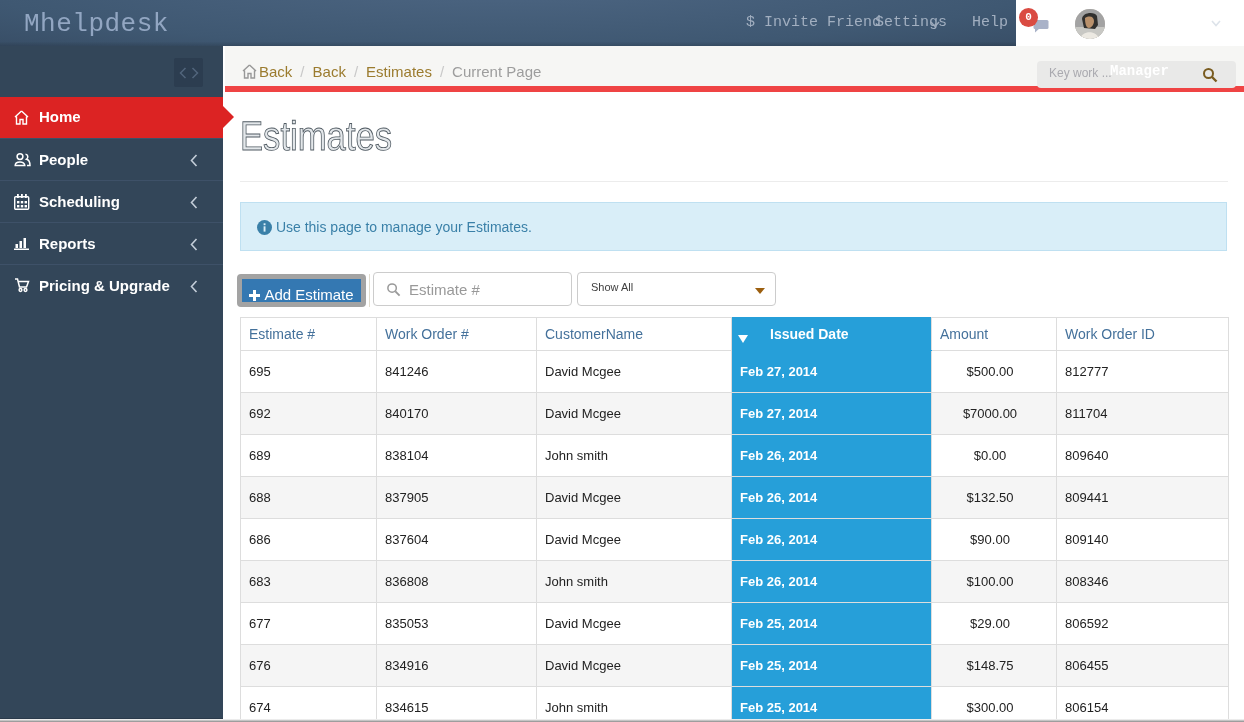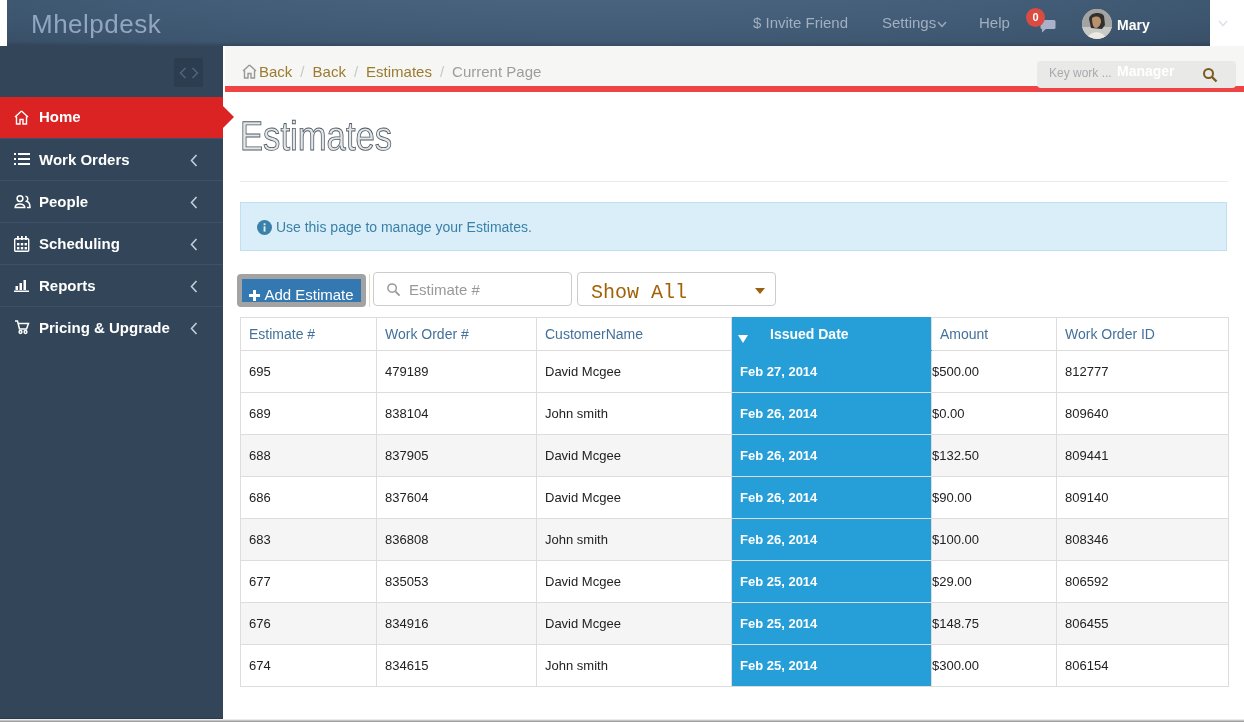--- a/index.html
+++ b/index.html
@@ -1,22 +1,22 @@
 <!DOCTYPE html>
 <html><head>
 <meta charset="utf-8">
 <style>
 * { margin:0; padding:0; box-sizing:border-box; }
 html,body { width:1244px; height:722px; overflow:hidden; }
 body { font-family:"Liberation Sans", sans-serif; background:#fff; position:relative; }
 .abs { position:absolute; }
 
 
-#topbar { position:absolute; left:7px; top:0; width:1203px; height:46px;
-  background:linear-gradient(to bottom, rgba(255,255,255,0) 90%, rgba(0,0,0,0.14) 100%), radial-gradient(ellipse 95% 260% at 50% -40%, #4d6683 0%, #3f5872 55%, #304258 100%); z-index:30; }
+#topbar { position:absolute; left:0; top:0; width:1016px; height:46px;
+  background:linear-gradient(to bottom, rgba(255,255,255,0) 90%, rgba(0,0,0,0.14) 100%), radial-gradient(ellipse 95% 260% at 50% -40%, #4d6683 0%, #3f5872 55%, #304258 100%); z-index:30;font-family:Liberation Mono, monospace; }
 #logo { position:absolute; left:24px; top:9px; font-size:26px; color:#92a6c2; letter-spacing:0.5px; }
 .navitem { position:absolute; top:0; height:46px; line-height:46px; font-size:15px; color:#a2afc0; }
 #maryname { color:#ffffff; font-weight:bold; font-size:14px; margin-top:2px; }
 #badge { position:absolute; left:1019px; top:8px; width:19px; height:19px; border-radius:50%; background:#da4b42; color:#fff; font-size:11px; font-weight:bold; text-align:center; line-height:19px; z-index:32; }
 #avatar { position:absolute; left:1075px; top:9px; width:30px; height:30px; border-radius:50%; overflow:hidden; background:#cfc9bd; }
 
 
 #sidebar { position:absolute; left:0; top:46px; width:223px; height:673px; background:#334659; z-index:20; border-bottom:1px solid #2a3a4b; }
 #collapse { position:absolute; left:174px; top:12px; width:29px; height:29px; background:#2c3d50; border-radius:2px; }
 .menu { position:absolute; left:0; top:51px; width:223px; }
@@ -39,32 +39,32 @@
 
 #content { position:absolute; left:223px; top:92px; width:1021px; height:630px; background:#fff; }
 #hr1 { position:absolute; left:17px; top:89px; width:988px; height:1px; background:#ececec; }
 #alert { position:absolute; left:17px; top:110px; width:987px; height:49px; background:#d9eef8; border:1px solid #bfe0f1; border-radius:0; color:#3a80a8; font-size:14px; }
 #alert .al-in { position:absolute; left:16px; top:16px; }
 #btnrow { position:absolute; left:17px; top:181px; }
 #addbtn { position:absolute; left:-3px; top:1px; width:129px; height:33px; background:#3478b2; border:5px solid #a3a3a3; border-radius:4px; color:#fff; font-size:15px; text-align:center; line-height:31px; }
 #searchinp { position:absolute; left:133px; top:-1px; width:199px; height:34px; background:#fff; border:1px solid #cccccc; border-radius:4px; }
 #searchinp .ph { position:absolute; left:35px; top:8px; color:#999; font-size:15px; }
 #showall { position:absolute; left:337px; top:-1px; width:199px; height:34px; background:#fff; border:1px solid #cccccc; border-radius:4px; }
-#showall .lbl { position:absolute; left:13px; top:8px; color:#a16207; font-size:20px;font-family:Liberation Mono, monospace; }
+#showall .lbl { position:absolute; left:13px; top:8px; color:#404040; font-size:11px; }
 #showall .car { position:absolute; left:177px; top:15px; width:0; height:0; border-left:5px solid transparent; border-right:5px solid transparent; border-top:6px solid #9c5f0f; }
 
 
 #tbl { position:absolute; left:17px; top:225px; width:988px; border-collapse:collapse; table-layout:fixed; font-size:13px; color:#222; }
 #tbl th { border:1px solid #ddd; height:33px; text-align:left; font-weight:normal; color:#44719b; font-size:14px; padding:0 0 0 8px; vertical-align:middle; background:#fff; }
 #tbl td { border:1px solid #ddd; height:42px; padding:0 0 0 8px; vertical-align:middle; background:#fff; }
 #tbl tr.even td { background:#f5f5f5; }
 #tbl th.blue { background:#269fd9; color:#fff; font-weight:bold; position:relative; padding-left:38px; border-color:#269fd9 #ddd; }
 #tbl th.blue .tri { position:absolute; left:6px; top:17px; width:0; height:0; border-left:5.5px solid transparent; border-right:5.5px solid transparent; border-top:8px solid #fff; }
 #tbl td.blue { background:#269fd9 !important; color:#fff; font-weight:bold; }
-#tbl td.amt { text-align:left; padding:0 8px 0 0; }
+#tbl td.amt { text-align:center; padding:0 8px 0 0; }
 
 #footbar { position:absolute; left:0; top:719px; width:1244px; height:3px; background:linear-gradient(#ffffff,#8a8a8a); z-index:40; }
 </style>
 </head>
 <body>
 
 <div id="topbar">
   <div id="logo">Mhelpdesk</div>
   <div class="navitem" style="left:746px;">$ Invite Friend</div>
   <div class="navitem" style="left:875px;">Settings</div>
@@ -102,36 +102,20 @@
       </svg>
     </div>
   <div class="menu">
     <div class="mitem active">
       <svg class="icon" width="15" height="15" viewBox="0 0 15 15">
           <path d="M7.5 1 L14 7 M1 7 L7.5 1 M2.5 6.5 V14 H6 V9.5 H9 V14 H12.5 V6.5" stroke="#fff" stroke-width="1.4" fill="none"></path>
         </svg>
       <span class="txt">Home</span>
     </div>
     <div class="mitem">
-      <svg class="icon" width="16" height="14" viewBox="0 0 16 14">
-          <g fill="#fff">
-            <rect x="0" y="1" width="2" height="2"></rect>
-            <rect x="4" y="1" width="12" height="2"></rect>
-            <rect x="0" y="6" width="2" height="2"></rect>
-            <rect x="4" y="6" width="12" height="2"></rect>
-            <rect x="0" y="11" width="2" height="2"></rect>
-            <rect x="4" y="11" width="12" height="2"></rect>
-          </g>
-        </svg>
-      <span class="txt">Work Orders</span>
-        <svg class="chev" width="8" height="13" viewBox="0 0 8 13">
-          <path d="M6.5 1 L1.5 6.5 L6.5 12" stroke="#c3cdd8" stroke-width="1.6" fill="none"></path>
-        </svg>
-    </div>
-    <div class="mitem">
       <svg class="icon" width="17" height="17" viewBox="0 0 17 17">
           <g stroke="#fff" stroke-width="1.5" fill="none">
             <circle cx="6" cy="4.6" r="2.9"></circle>
             <path d="M1.2 13.5 C1.2 8.8 10.8 8.8 10.8 13.5 Z"></path>
             <path d="M11.5 2.2 C14 2.2 14.6 6 12.6 7.2 C14.8 7.8 16 9.5 16 13.5 L13 13.5"></path>
           </g>
         </svg>
       <span class="txt">People</span>
         <svg class="chev" width="8" height="13" viewBox="0 0 8 13">
           <path d="M6.5 1 L1.5 6.5 L6.5 12" stroke="#c3cdd8" stroke-width="1.6" fill="none"></path>
@@ -247,25 +231,33 @@
         <tr>
       <th>Estimate #</th>
           <th>Work Order #</th>
           <th>CustomerName</th>
       <th class="blue"><span class="tri"></span>Issued Date</th>
       <th>Amount</th>
           <th>Work Order ID</th>
     </tr>
     <tr>
           <td>695</td>
-          <td>479189</td>
+          <td>841246</td>
           <td>David Mcgee</td>
           <td class="blue">Feb 27, 2014</td>
           <td class="amt">$500.00</td>
           <td>812777</td>
+        </tr>
+    <tr class="even">
+          <td>692</td>
+          <td>840170</td>
+          <td>David Mcgee</td>
+          <td class="blue">Feb 27, 2014</td>
+          <td class="amt">$7000.00</td>
+          <td>811704</td>
         </tr>
     <tr>
           <td>689</td>
           <td>838104</td>
           <td>John smith</td>
           <td class="blue">Feb 26, 2014</td>
           <td class="amt">$0.00</td>
           <td>809640</td>
         </tr>
     <tr class="even">

